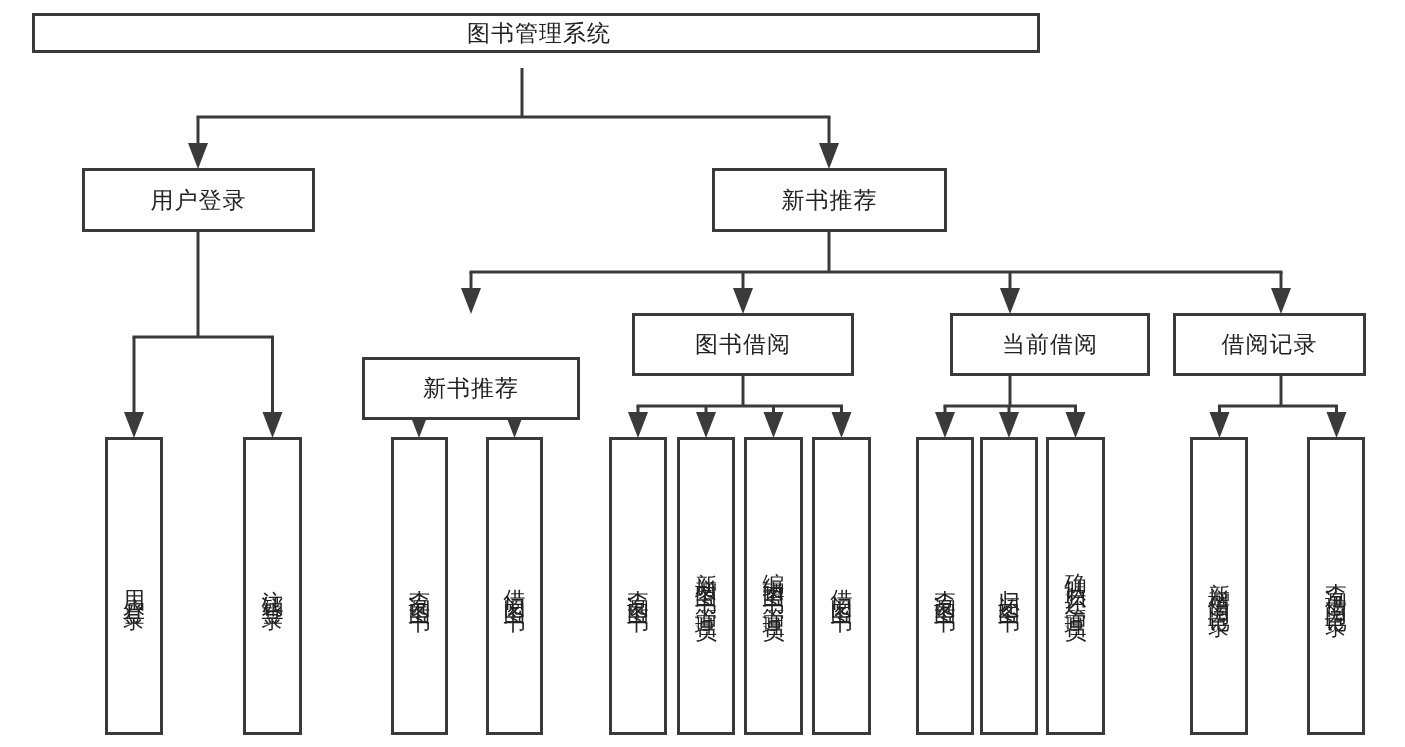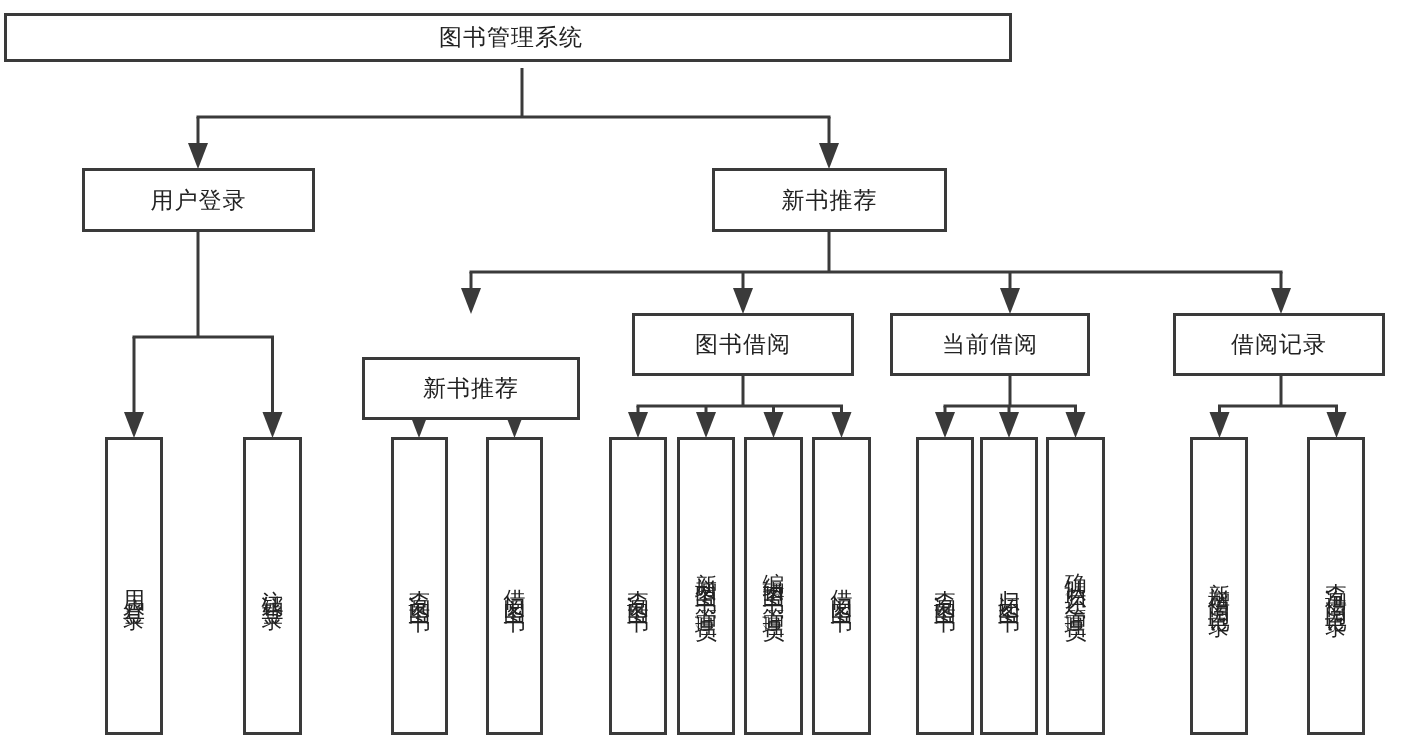--- a/index.html
+++ b/index.html
@@ -105,41 +105,41 @@
     <g>
       <path d="M1281 376 V406"></path>
       <path d="M1218 406 H1338"></path>
       <path d="M1219.5 406 V414"></path>
       <path d="M1336.5 406 V414"></path>
       <polygon points="1209.5,412 1229.5,412 1219.5,438"></polygon>
       <polygon points="1326.5,412 1346.5,412 1336.5,438"></polygon>
     </g>
   </svg>
 
-  <div class="hnode" style="left:4px;top:13px;width:1008px;height:49px;padding-left:6px;">
+  <div class="hnode" style="left:32px;top:13px;width:1008px;height:40px;padding-left:6px;">
     <span>图书管理系统</span>
   </div>
 
   <div class="hnode" style="left:82px;top:168px;width:233px;height:64px;">
     <span>用户登录</span>
   </div>
   <div class="hnode" style="left:712px;top:168px;width:235px;height:64px;">
     <span>新书推荐</span>
   </div>
 
   <div class="hnode" style="left:362px;top:313px;width:218px;height:63px;margin-top:44px;">
     <span>新书推荐</span>
   </div>
   <div class="hnode" style="left:632px;top:313px;width:222px;height:63px;">
     <span>图书借阅</span>
   </div>
-  <div class="hnode" style="left:890px;top:313px;width:200px;height:63px;">
+  <div class="hnode" style="left:950px;top:313px;width:200px;height:63px;">
     <span>当前借阅</span>
   </div>
-  <div class="hnode" style="left:1173px;top:313px;width:212px;height:63px;">
+  <div class="hnode" style="left:1173px;top:313px;width:193px;height:63px;">
     <span>借阅记录</span>
   </div>
 
   <div class="leaf" style="left:105px;width:58px;">
     <span class="vtext">用户登录</span>
   </div>
   <div class="leaf" style="left:243px;width:59px;">
     <span class="vtext">注销登录</span>
   </div>
 

